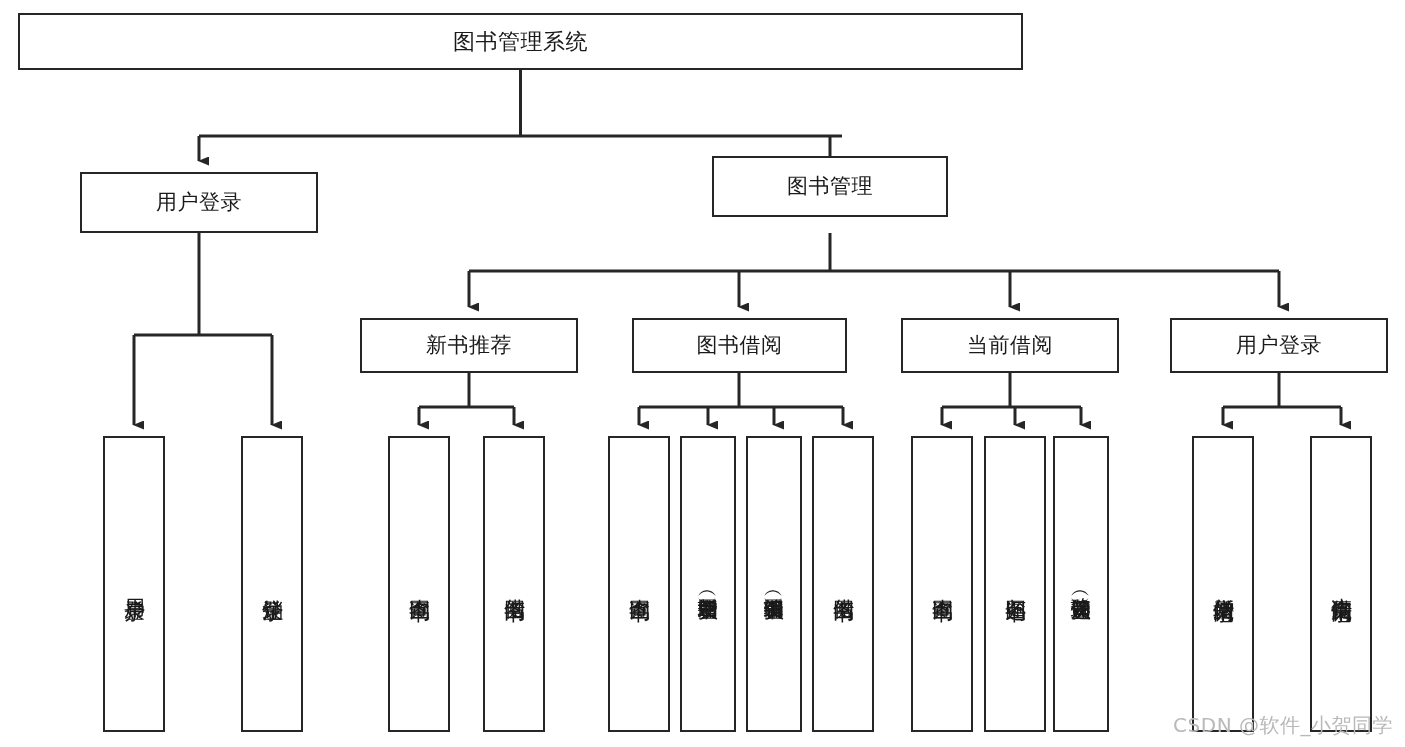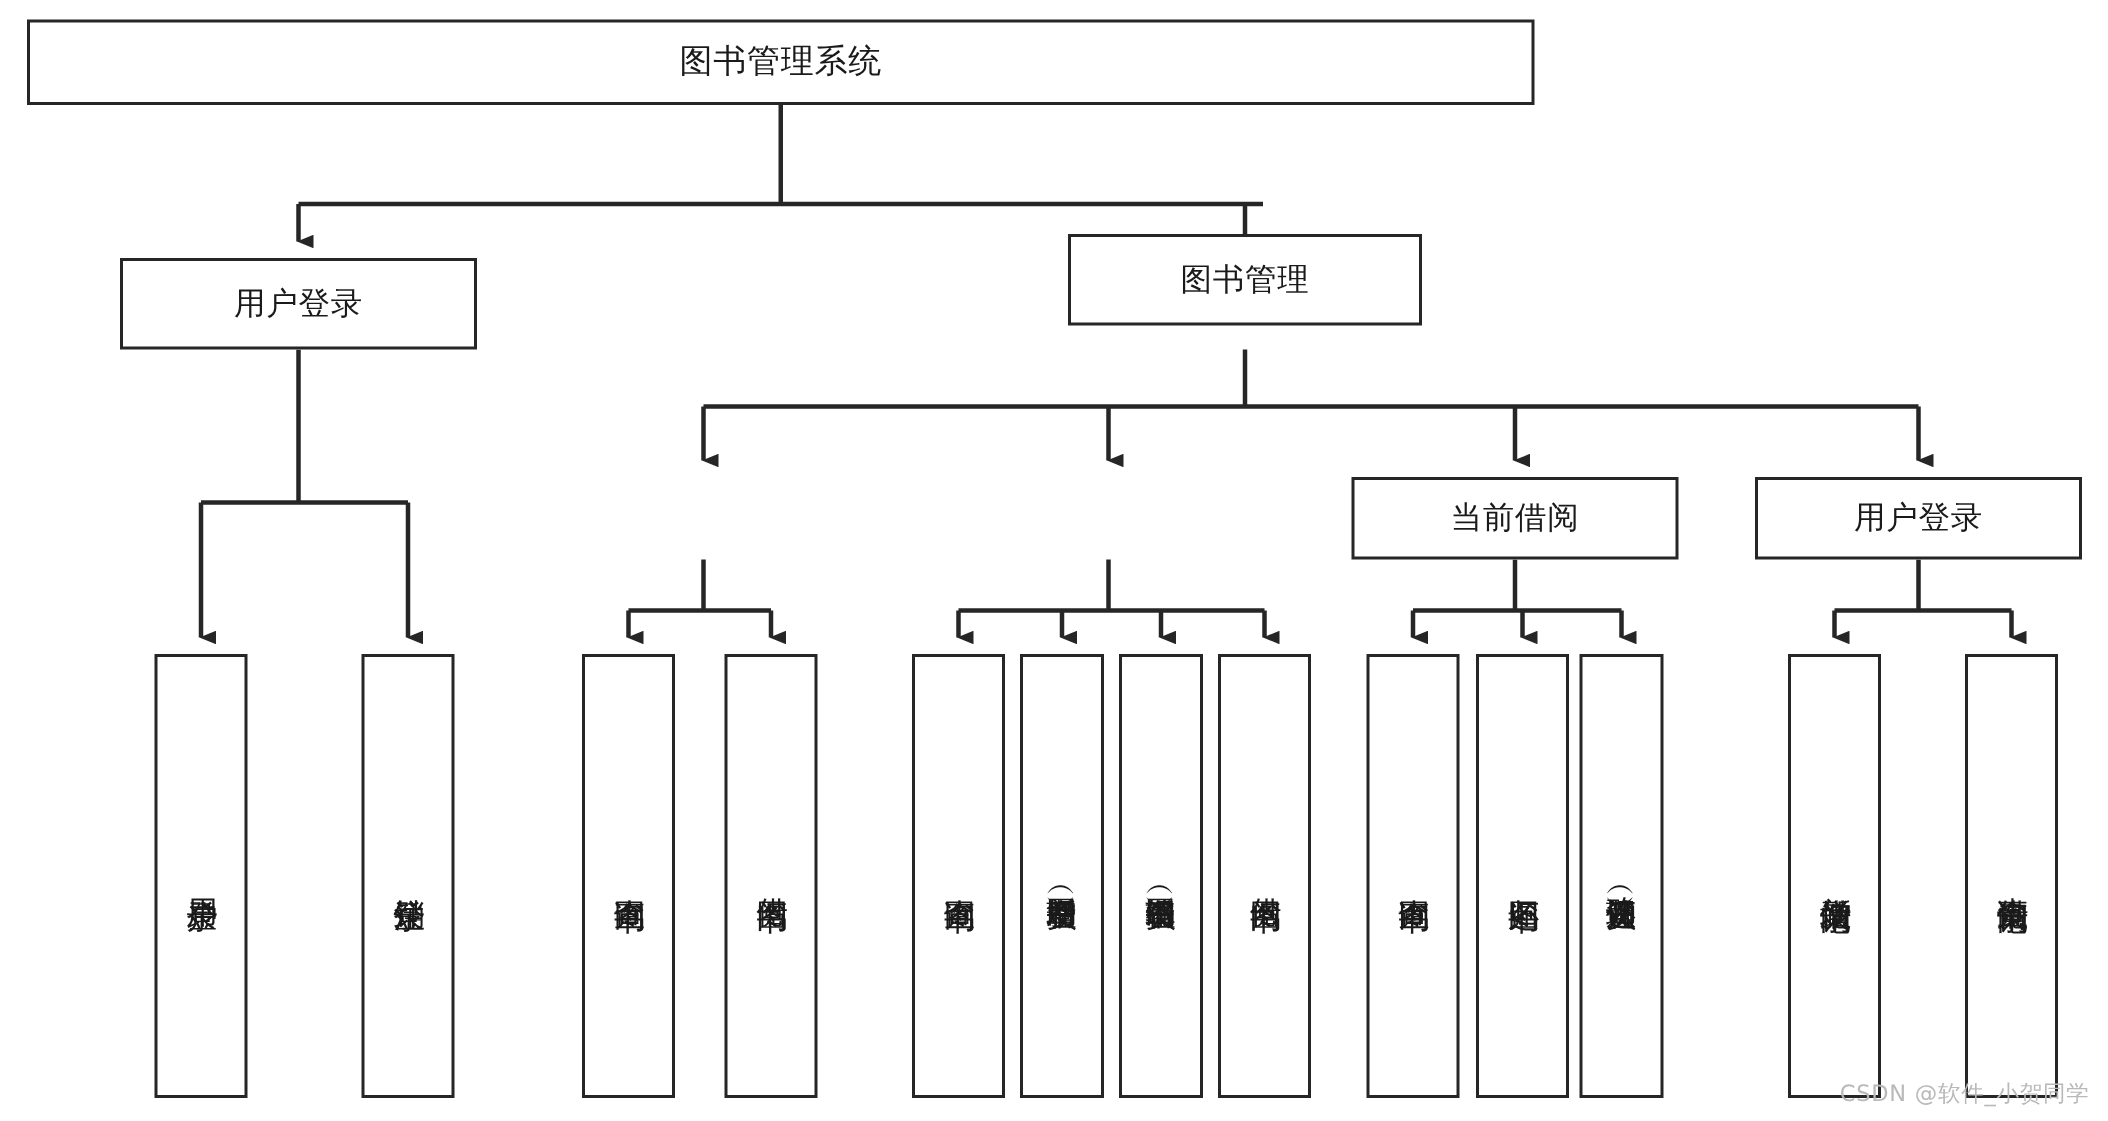--- a/index.html
+++ b/index.html
@@ -62,21 +62,21 @@
     white-space: nowrap;
   }
   .node.vertical.tall .node-label {
     font-size: 20px;
     letter-spacing: 0.5px;
   }
   #watermark {
     position: absolute;
     right: 12px;
     bottom: 8px;
-    font-size: 15px;
+    font-size: 20px;
     color: #b9b9b9;
     letter-spacing: 0.5px;
     user-select: none;
     white-space: nowrap;
   }
 </style>
 </head>
 <body>
 
 <div id="diagram-root">
@@ -147,20 +147,26 @@
     <span class="node-label">图书管理系统</span>
   </div>
 
   <div class="node horizontal" style="left: 80px; top: 172px; width: 238px; height: 61px;">
     <span class="node-label">用户登录</span>
   </div>
   <div class="node horizontal" style="left: 712px; top: 156px; width: 236px; height: 61px;">
     <span class="node-label">图书管理</span>
   </div>
 
+  <div class="node horizontal" style="left: 360px; top: 318px; width: 218px; height: 55px;">
+    <span class="node-label">新书推荐</span>
+  </div>
+  <div class="node horizontal" style="left: 632px; top: 318px; width: 215px; height: 55px;">
+    <span class="node-label">图书借阅</span>
+  </div>
   <div class="node horizontal" style="left: 901px; top: 318px; width: 218px; height: 55px;">
     <span class="node-label">当前借阅</span>
   </div>
   <div class="node horizontal" style="left: 1170px; top: 318px; width: 218px; height: 55px;">
     <span class="node-label">用户登录</span>
   </div>
 
   <div class="node vertical" style="left: 103px; top: 436px; width: 62px; height: 296px;">
     <span class="node-label">用户登录</span>
   </div>

